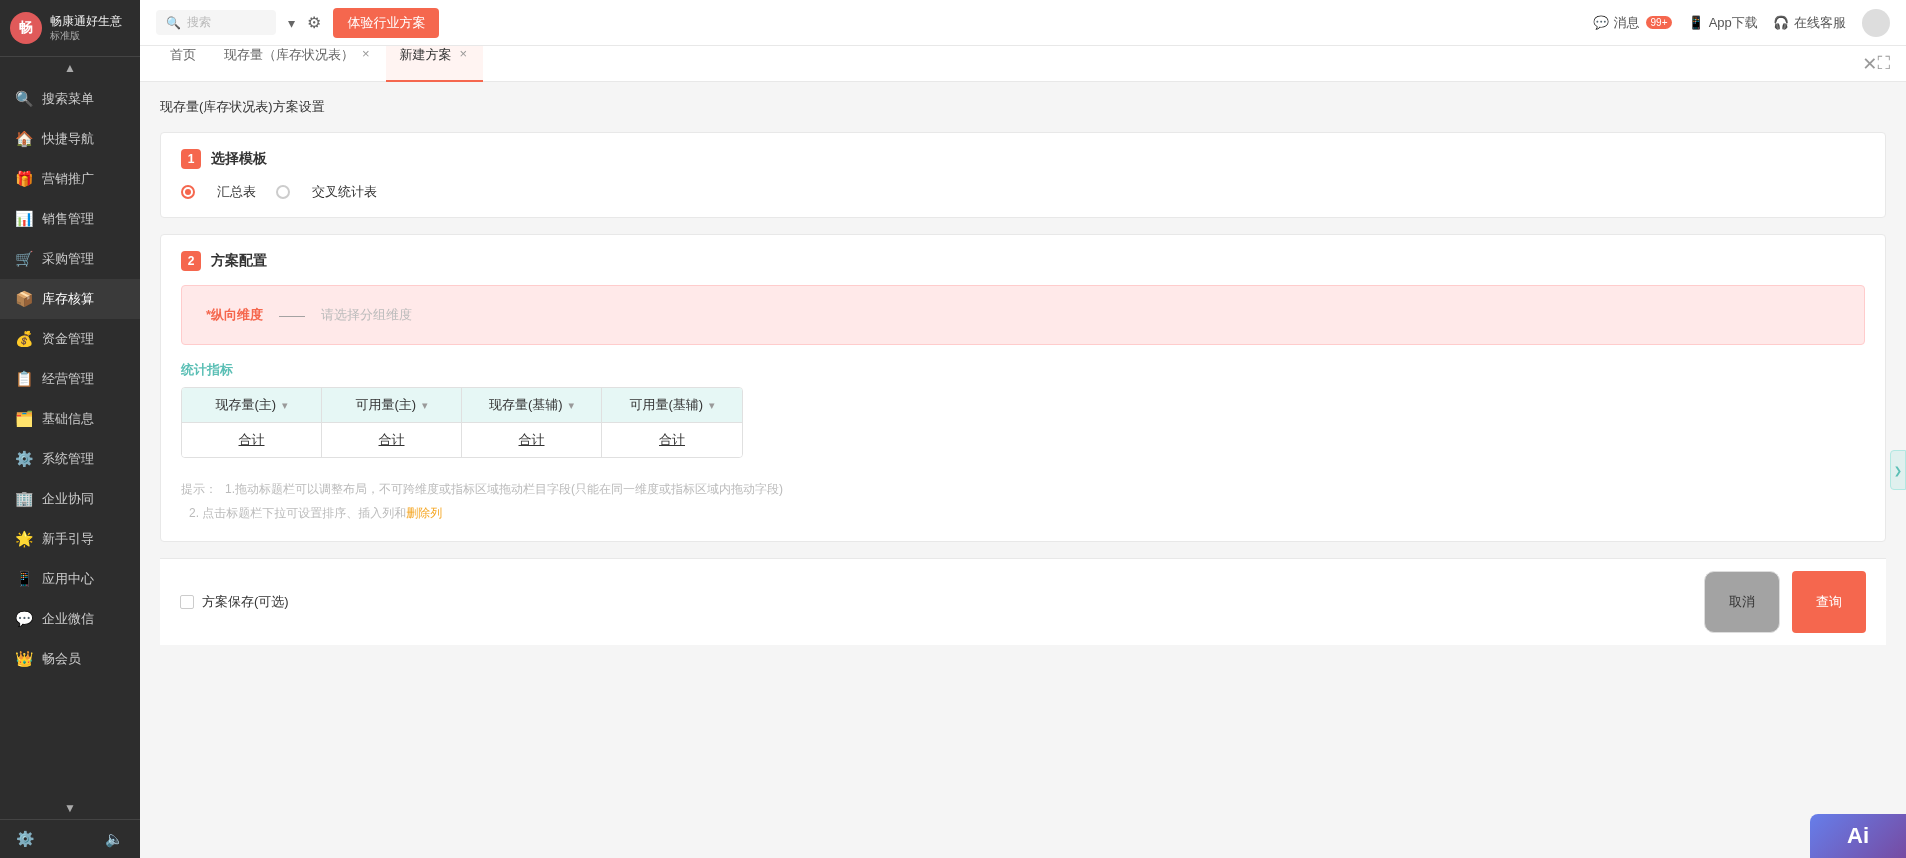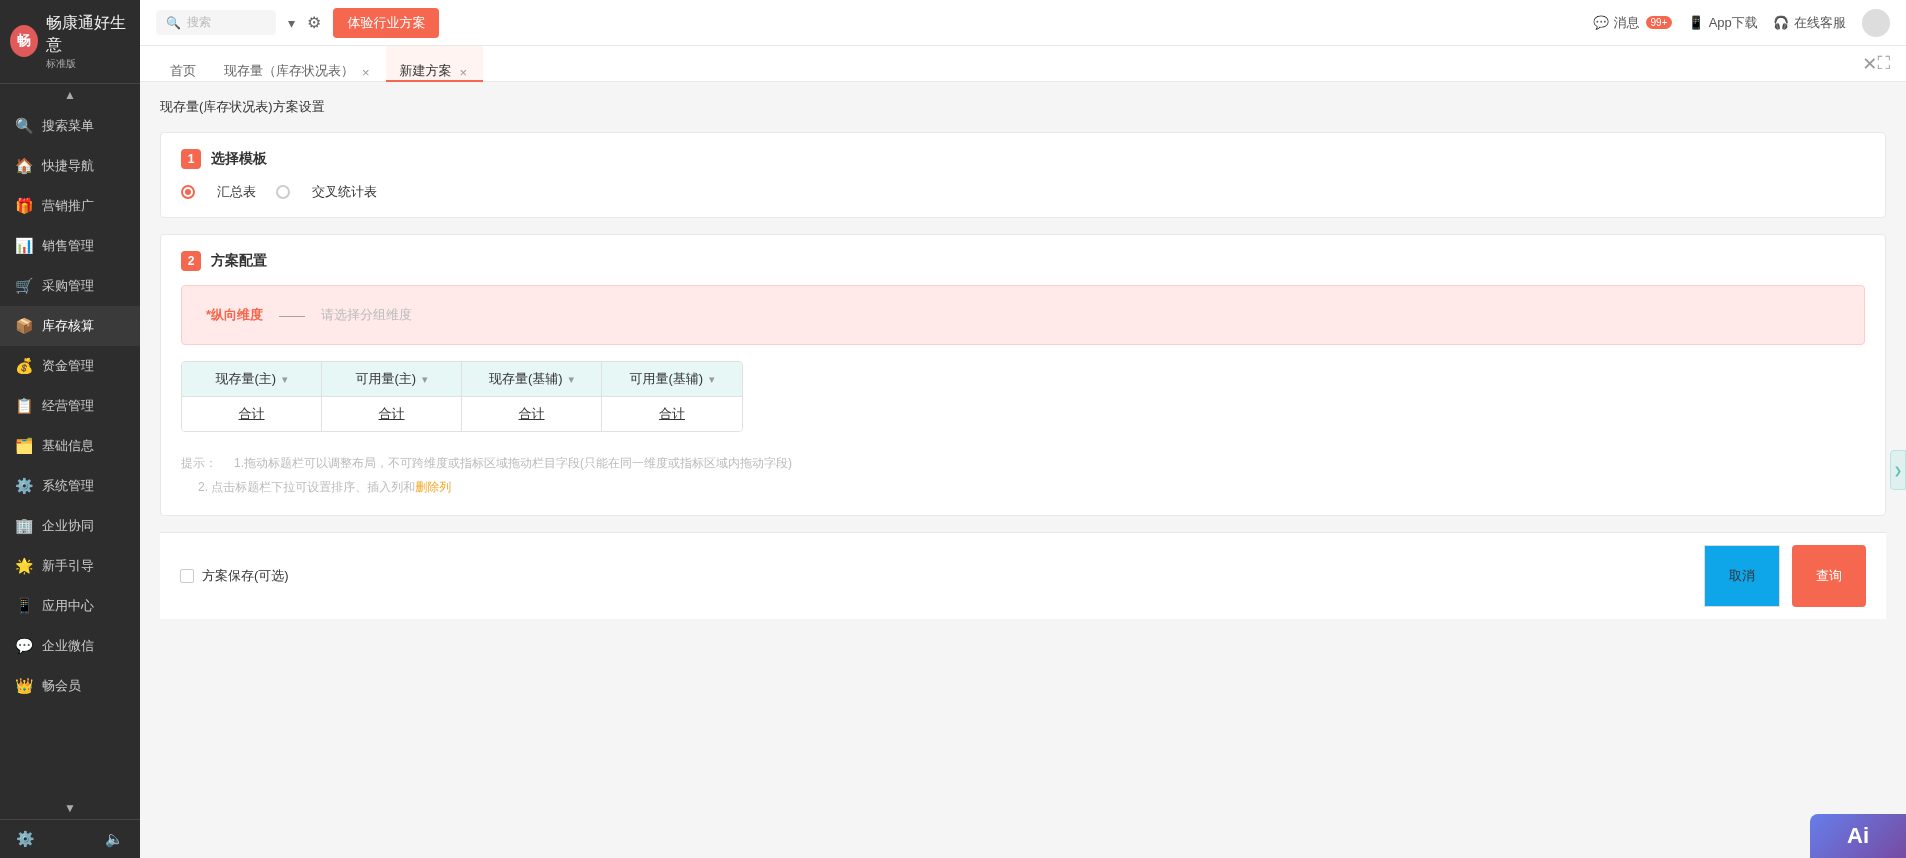--- a/index.html
+++ b/index.html
@@ -23,21 +23,21 @@
       gap: 8px;
       border-bottom: 1px solid #444;
     }
     .sidebar-logo-icon {
       width: 32px; height: 32px;
       background: #e05a5a;
       border-radius: 50%;
       display: flex; align-items: center; justify-content: center;
       color: white; font-size: 14px; font-weight: bold;
     }
-    .sidebar-logo-text { font-size: 16px; color: #eee; line-height: 1.4; }
+    .sidebar-logo-text { font-size: 12px; color: #eee; line-height: 1.4; }
     .sidebar-logo-badge { font-size: 10px; color: #aaa; }
 
     .sidebar-scroll-btn {
       background: none; border: none; color: #aaa; cursor: pointer; padding: 4px; text-align: center; font-size: 12px;
     }
 
     .sidebar-nav { flex: 1; overflow-y: auto; }
     .sidebar-nav::-webkit-scrollbar { width: 0; }
 
     .sidebar-item {
@@ -107,21 +107,21 @@
     .tabs-bar {
       background: #fff;
       display: flex; align-items: center;
       padding: 0 16px;
       border-bottom: 1px solid #e8e8e8;
       height: 36px;
       flex-shrink: 0;
       gap: 0;
     }
     .tab-item {
-      display: flex; align-items: flex-end; gap: 6px;
+      display: flex; align-items: flex-start; gap: 6px;
       padding: 0 14px; height: 36px; cursor: pointer;
       font-size: 13px; color: #666;
       border-bottom: 2px solid transparent;
     }
     .tab-item.active { color: #333; border-bottom: 2px solid #f5674e; }
     .tab-close {
       background: none; border: none; cursor: pointer; color: #999; font-size: 13px; padding: 0 2px;
     }
 
     
@@ -204,38 +204,38 @@
       width: 140px; padding: 8px 12px;
       display: flex; align-items: center; justify-content: center;
       border-right: 1px solid #e0e0e0; border-top: 1px solid #e0e0e0;
       font-size: 13px; color: #333; background: white; text-decoration: underline;
     }
     .stats-cell:last-child { border-right: none; }
 
     .chevron-icon { color: #999; font-size: 11px; }
 
     .tips-section { margin-top: 16px; color: #bbb; font-size: 12px; line-height: 2; }
-    .tips-section .tip-item { display: flex; gap: 17px; }
+    .tips-section .tip-item { display: flex; gap: 8px; }
     .tips-section a { color: #f5a623; text-decoration: none; }
 
     
     .bottom-bar {
       background: #fff; border-top: 1px solid #e8e8e8;
       display: flex; align-items: center; justify-content: space-between;
       padding: 12px 20px;
       flex-shrink: 0;
     }
     .save-option { display: flex; align-items: center; gap: 8px; font-size: 13px; color: #333; }
     .checkbox-sq {
       width: 14px; height: 14px; border: 1px solid #ccc; border-radius: 2px; cursor: pointer;
     }
     .bottom-actions { display: flex; gap: 12px; }
     .btn-cancel {
-      background: #0ea5e9; border: 1px solid #ddd; color: #333;
-      padding: 16px 24px; border-radius: 0; cursor: pointer; font-size: 13px;
+      background: #a3a3a3; border: 1px solid #ddd; color: #333;
+      padding: 16px 24px; border-radius: 10px; cursor: pointer; font-size: 13px;
     }
     .btn-query {
       background: #f5674e; color: white; border: none;
       padding: 22px 24px; border-radius: 4px; cursor: pointer; font-size: 13px;
     }
 
     
     .right-panel-btn {
       position: absolute; right: 0; top: 50%; transform: translateY(-50%);
       background: #e0f0ee; border: 1px solid #b2e8e2; border-radius: 4px 0 0 4px;
@@ -419,20 +419,21 @@
         <div class="dimension-inner">
           <span class="dimension-label">*纵向维度</span>
           <span class="dimension-line">——</span>
           <span class="dimension-placeholder">请选择分组维度</span>
         </div>
       </div>
 
       
 
       
+      <div class="stats-label">统计指标</div>
       <div class="stats-table">
         <div class="stats-table-header">
           <div class="stats-col">
             <span>现存量(主)</span>
             <span class="chevron-icon">▾</span>
           </div>
           <div class="stats-col">
             <span>可用量(主)</span>
             <span class="chevron-icon">▾</span>
           </div>

